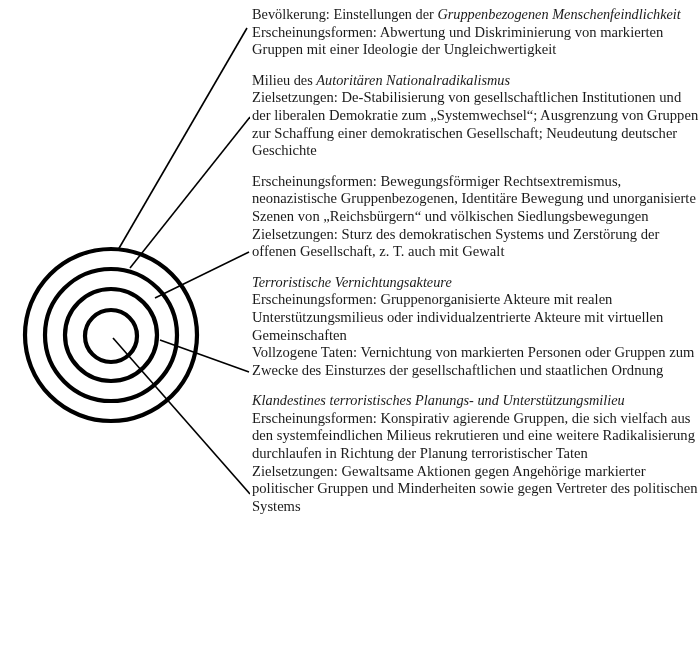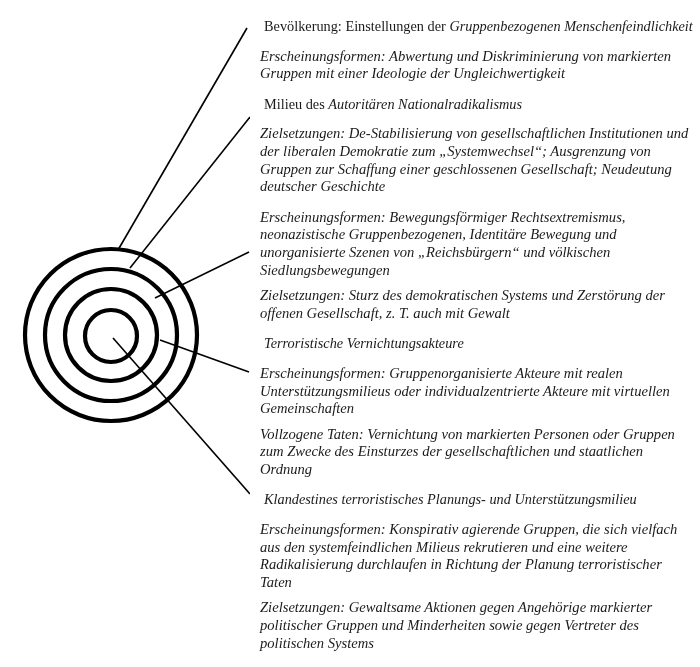--- a/index.html
+++ b/index.html
@@ -48,37 +48,36 @@
   .block {
     margin: 0 0 13px 0;
   }
   .block:last-child {
     margin-bottom: 0;
   }
 
   .block-heading {
     font-size: 14.3px;
     line-height: 17.6px;
-    margin: 12px;
+    margin: 0;
     white-space: nowrap;
   }
   .heading-plain {
     font-style: normal;
   }
   .heading-italic {
     font-style: italic;
   }
 
   .block-para {
     font-size: 14.6px;
     line-height: 17.6px;
-    margin: 8px;
+    margin: 0;
     text-align: left;
     hyphens: none;
-    font-style: italic;
   }
 </style>
 </head>
 <body>
 
 <div id="page">
 
   <div id="diagram-layer">
     <svg id="diagram-svg" width="250" height="667" viewBox="0 0 250 667" xmlns="http://www.w3.org/2000/svg">
 
@@ -101,21 +100,21 @@
 
   <div id="text-column">
 
     <div class="block">
       <p class="block-heading"><span class="heading-plain">Bevölkerung: Einstellungen der </span><span class="heading-italic">Gruppenbezogenen Menschenfeindlichkeit</span></p>
       <p class="block-para">Erscheinungsformen: Abwertung und Diskriminierung von markierten Gruppen mit einer Ideologie der Ungleichwertigkeit</p>
     </div>
 
     <div class="block">
       <p class="block-heading"><span class="heading-plain">Milieu des </span><span class="heading-italic">Autoritären Nationalradikalismus</span></p>
-      <p class="block-para">Zielsetzungen: De-Stabilisierung von gesellschaftlichen Institutionen und der liberalen Demokratie zum „Systemwechsel“; Ausgrenzung von Gruppen zur Schaffung einer geschlossenen Gesellschaft; Neudeutung deutscher Geschichte</p>
+      <p class="block-para">Zielsetzungen: De-Stabilisierung von gesellschaftlichen Institutionen und der liberalen Demokratie zum „Systemwechsel“; Ausgrenzung von Gruppen zur Schaffung einer demokratischen Gesellschaft; Neudeutung deutscher Geschichte</p>
     </div>
 
     <div class="block">
       <p class="block-para">Erscheinungsformen: Bewegungsförmiger Rechtsextremismus, neonazistische Gruppenbezogenen, Identitäre Bewegung und unorganisierte Szenen von „Reichsbürgern“ und völkischen Siedlungsbewegungen</p>
       <p class="block-para">Zielsetzungen: Sturz des demokratischen Systems und Zerstörung der offenen Gesellschaft, z. T. auch mit Gewalt</p>
     </div>
 
     <div class="block">
       <p class="block-heading"><span class="heading-plain"></span><span class="heading-italic">Terroristische Vernichtungsakteure</span></p>
       <p class="block-para">Erscheinungsformen: Gruppenorganisierte Akteure mit realen Unterstützungsmilieus oder individualzentrierte Akteure mit virtuellen Gemeinschaften</p>

